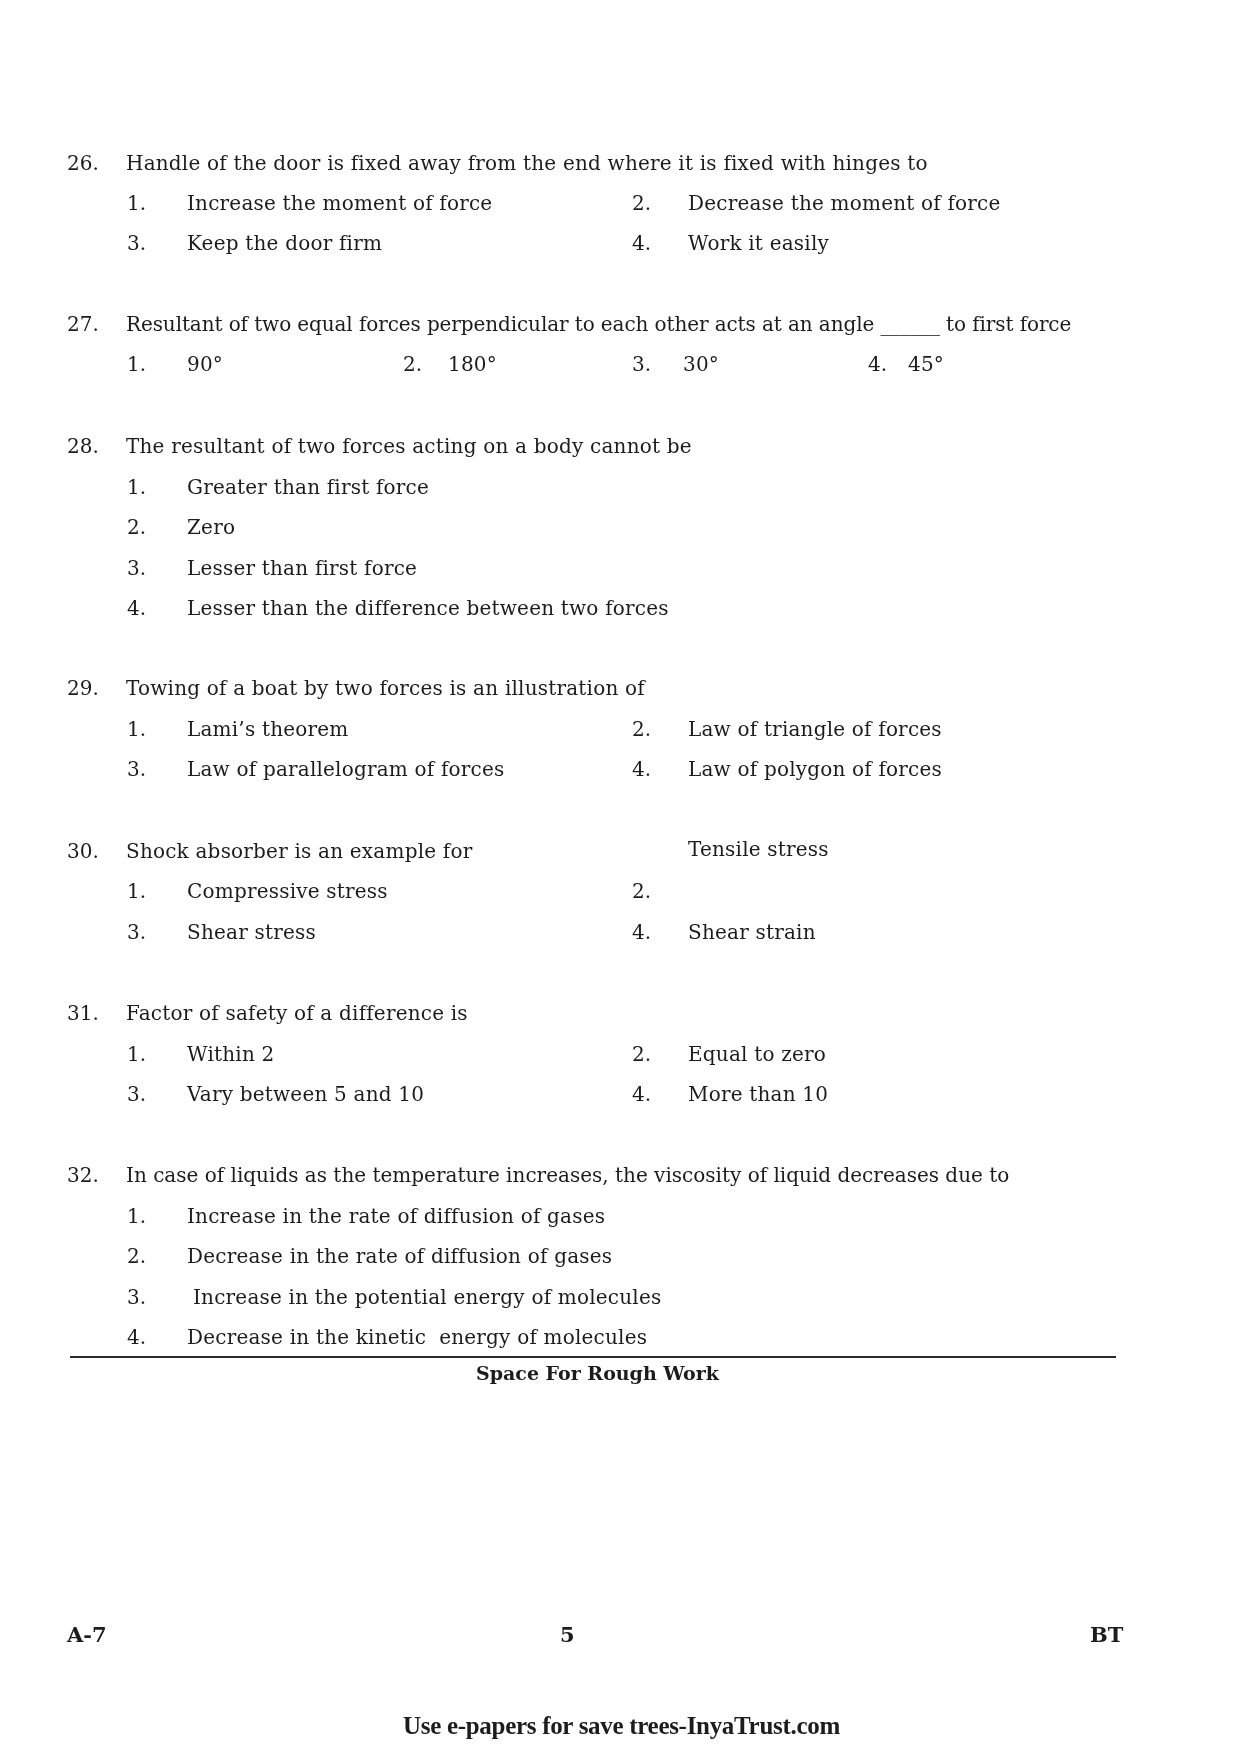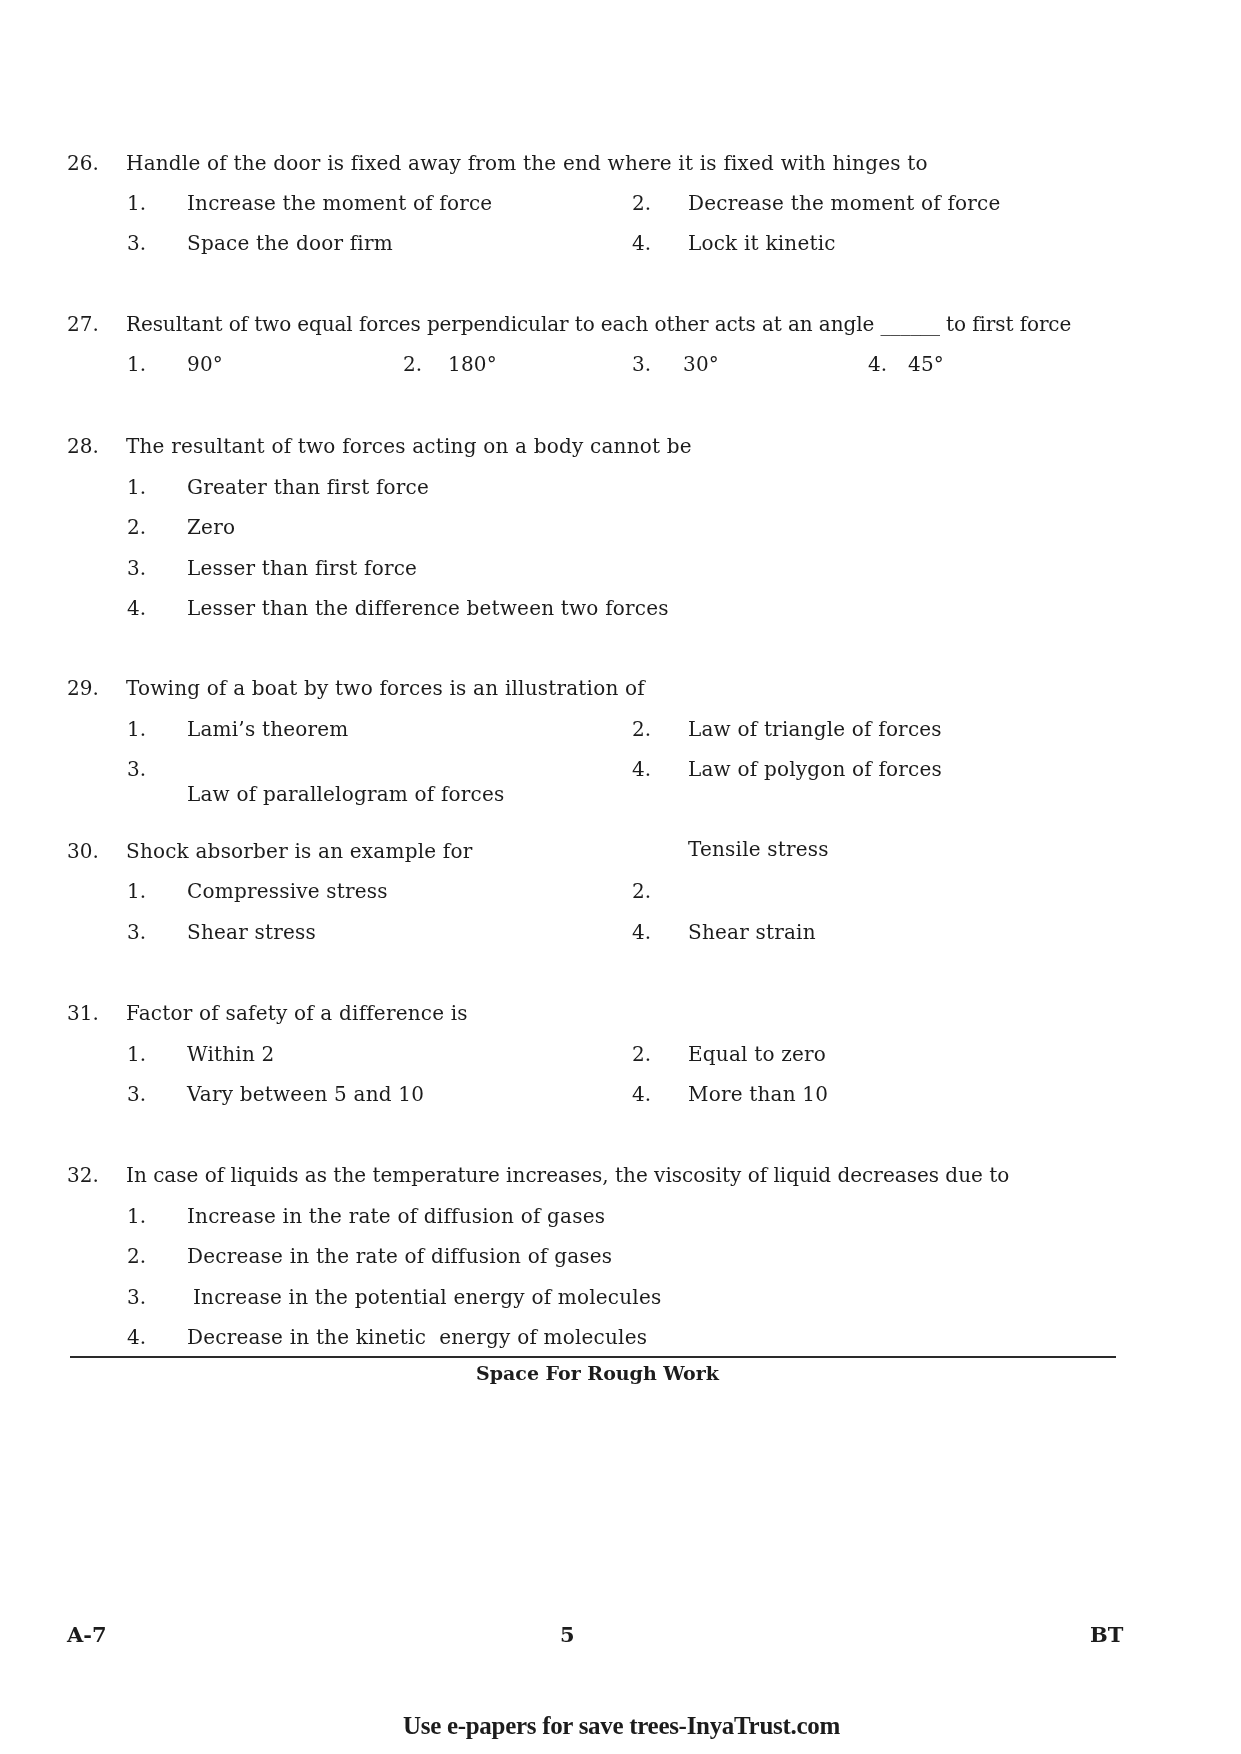--- a/index.html
+++ b/index.html
@@ -17,23 +17,23 @@
 <body>
 
 <div>
   <span class="abs q-num" style="left:67px;top:151px">26.</span>
   <span class="abs q-text" style="left:126px;top:151px">Handle of the door is fixed away from the end where it is fixed with hinges to</span>
   <span class="abs o-num" style="left:127px;top:191px">1.</span>
   <span class="abs o-text" style="left:187px;top:191px">Increase the moment of force</span>
   <span class="abs o-num" style="left:632px;top:191px">2.</span>
   <span class="abs o-text" style="left:688px;top:191px">Decrease the moment of force</span>
   <span class="abs o-num" style="left:127px;top:231px">3.</span>
-  <span class="abs o-text" style="left:187px;top:231px">Space the door firm</span>
+  <span class="abs o-text" style="left:187px;top:231px">Keep the door firm</span>
   <span class="abs o-num" style="left:632px;top:231px">4.</span>
-  <span class="abs o-text" style="left:688px;top:231px">Lock it kinetic</span>
+  <span class="abs o-text" style="left:688px;top:231px">Work it easily</span>
 </div>
 
 <div>
   <span class="abs q-num" style="left:67px;top:312px">27.</span>
   <span class="abs q-text" style="left:126px;top:312px;letter-spacing:-0.1px">Resultant of two equal forces perpendicular to each other acts at an angle ______ to first force</span>
   <span class="abs o-num" style="left:127px;top:352px">1.</span>
   <span class="abs o-text" style="left:187px;top:352px">90°</span>
   <span class="abs o-num" style="left:403px;top:352px">2.</span>
   <span class="abs o-text" style="left:448px;top:352px">180°</span>
   <span class="abs o-num" style="left:632px;top:352px">3.</span>
@@ -56,21 +56,21 @@
 </div>
 
 <div>
   <span class="abs q-num" style="left:67px;top:676px">29.</span>
   <span class="abs q-text" style="left:126px;top:676px">Towing of a boat by two forces is an illustration of</span>
   <span class="abs o-num" style="left:127px;top:717px">1.</span>
   <span class="abs o-text" style="left:187px;top:717px">Lami’s theorem</span>
   <span class="abs o-num" style="left:632px;top:717px">2.</span>
   <span class="abs o-text" style="left:688px;top:717px">Law of triangle of forces</span>
   <span class="abs o-num" style="left:127px;top:757px">3.</span>
-  <span class="abs o-text" style="left:187px;top:782px">Law of parallelogram of forces</span>
+  <span class="abs o-text" style="left:187px;top:757px">Law of parallelogram of forces</span>
   <span class="abs o-num" style="left:632px;top:757px">4.</span>
   <span class="abs o-text" style="left:688px;top:757px">Law of polygon of forces</span>
 </div>
 
 <div>
   <span class="abs q-num" style="left:67px;top:839px">30.</span>
   <span class="abs q-text" style="left:126px;top:839px">Shock absorber is an example for</span>
   <span class="abs o-num" style="left:127px;top:879px">1.</span>
   <span class="abs o-text" style="left:187px;top:879px">Compressive stress</span>
   <span class="abs o-num" style="left:632px;top:879px">2.</span>

